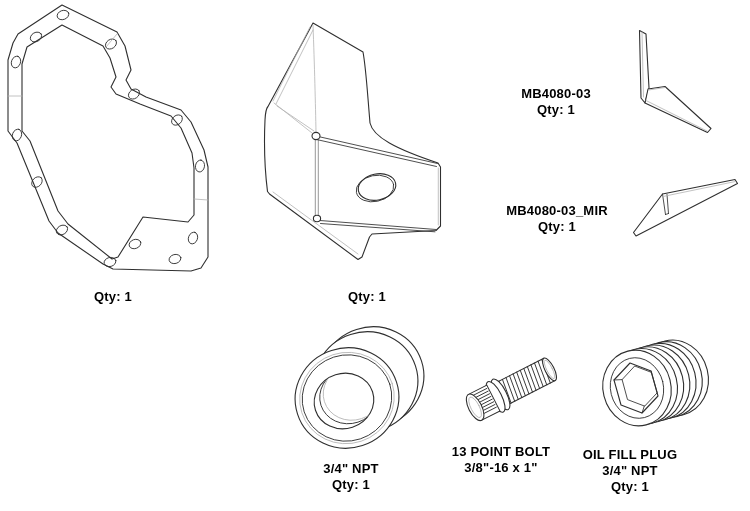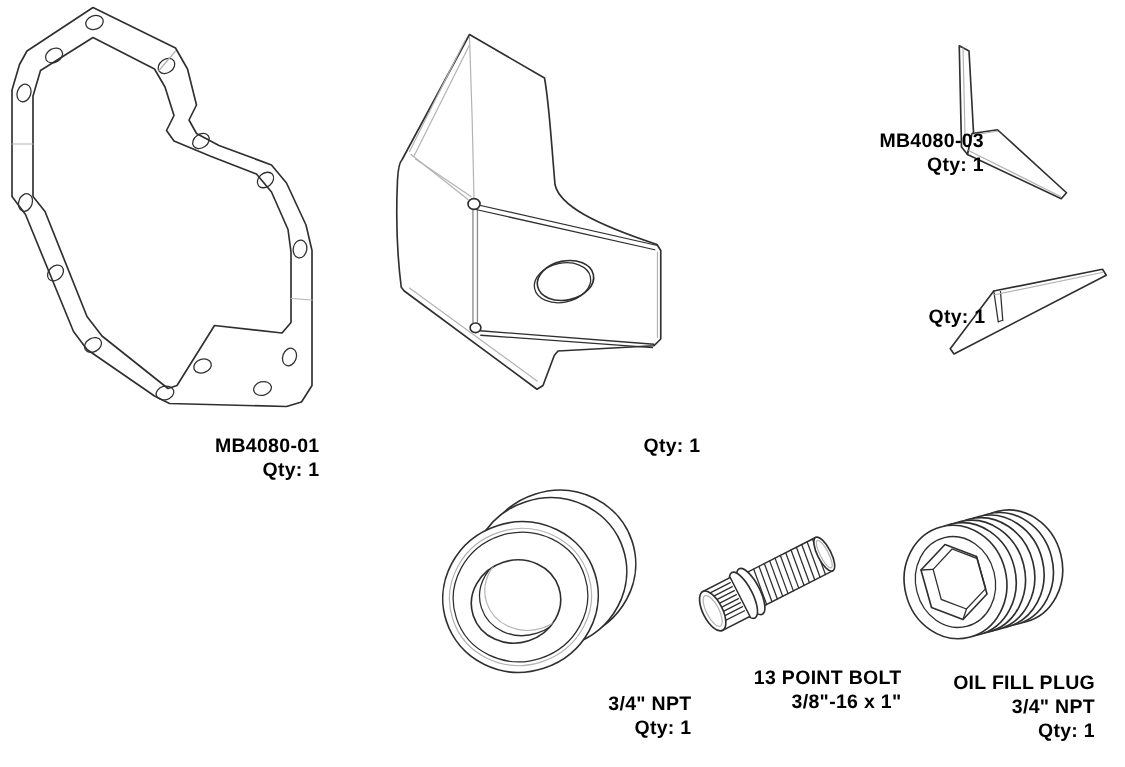--- a/index.html
+++ b/index.html
@@ -2,21 +2,21 @@
 <html><head>
 <meta charset="utf-8">
 <style>
   html,body{margin:0;padding:0;background:#fff;}
   .canvas{
     position:relative;width:750px;height:511px;background:#ffffff;
     font-family:"Liberation Sans",sans-serif;overflow:hidden;
   }
   .canvas svg{position:absolute;display:block;}
   .part-label{
-    position:absolute;text-align:right;font-weight:bold;font-size:13px;
+    position:absolute;text-align:center;font-weight:bold;font-size:13px;
     line-height:16px;color:#000;letter-spacing:.2px;white-space:nowrap;
   }
   
   .ln{stroke:#2f2f2f;stroke-width:1.1;fill:none;stroke-linejoin:round;stroke-linecap:round;}
   .lnf{stroke:#2f2f2f;stroke-width:1.1;fill:#ffffff;stroke-linejoin:round;stroke-linecap:round;}
   .thin{stroke:#2f2f2f;stroke-width:.85;fill:none;stroke-linecap:round;}
   .lt{stroke:#b3b3b3;stroke-width:.8;fill:none;stroke-linecap:round;}
   .md{stroke:#8c8c8c;stroke-width:.9;fill:none;stroke-linecap:round;}
 </style>
 </head>
@@ -167,34 +167,34 @@
     <path class="lnf" d="M47,83 L26,75 L19,50 L35,33 L56,41 L63,66 Z"></path>
     <path class="thin" d="M49.3,76 L32.5,69.6 L27.1,49.6 L39.7,36 L56.5,42.4 L62.1,62.4 Z"></path>
     <g class="thin">
       <line x1="47" y1="83" x2="49.3" y2="76"></line>
       <line x1="19" y1="50" x2="27.1" y2="49.6"></line>
       <line x1="56" y1="41" x2="56.5" y2="42.4"></line>
     </g>
   </svg>
 
   <div class="part-label" style="left:13px;top:289px;width:200px">
-    <div>MB4080-01</div>
     <div>Qty: 1</div>
   </div>
 
   <div class="part-label" style="left:267px;top:289px;width:200px">
     <div>Qty: 1</div>
   </div>
 
   <div class="part-label" style="left:456px;top:86px;width:200px">
     <div>MB4080-03</div>
     <div>Qty: 1</div>
   </div>
 
   <div class="part-label" style="left:457px;top:203px;width:200px">
+    <div>MB4080-03_MIR</div>
     <div>Qty: 1</div>
   </div>
 
   <div class="part-label" style="left:241px;top:461px;width:220px">
     <div>3/4" NPT</div>
     <div>Qty: 1</div>
   </div>
 
   <div class="part-label" style="left:401px;top:444px;width:200px">
     <div>13 POINT BOLT</div>

